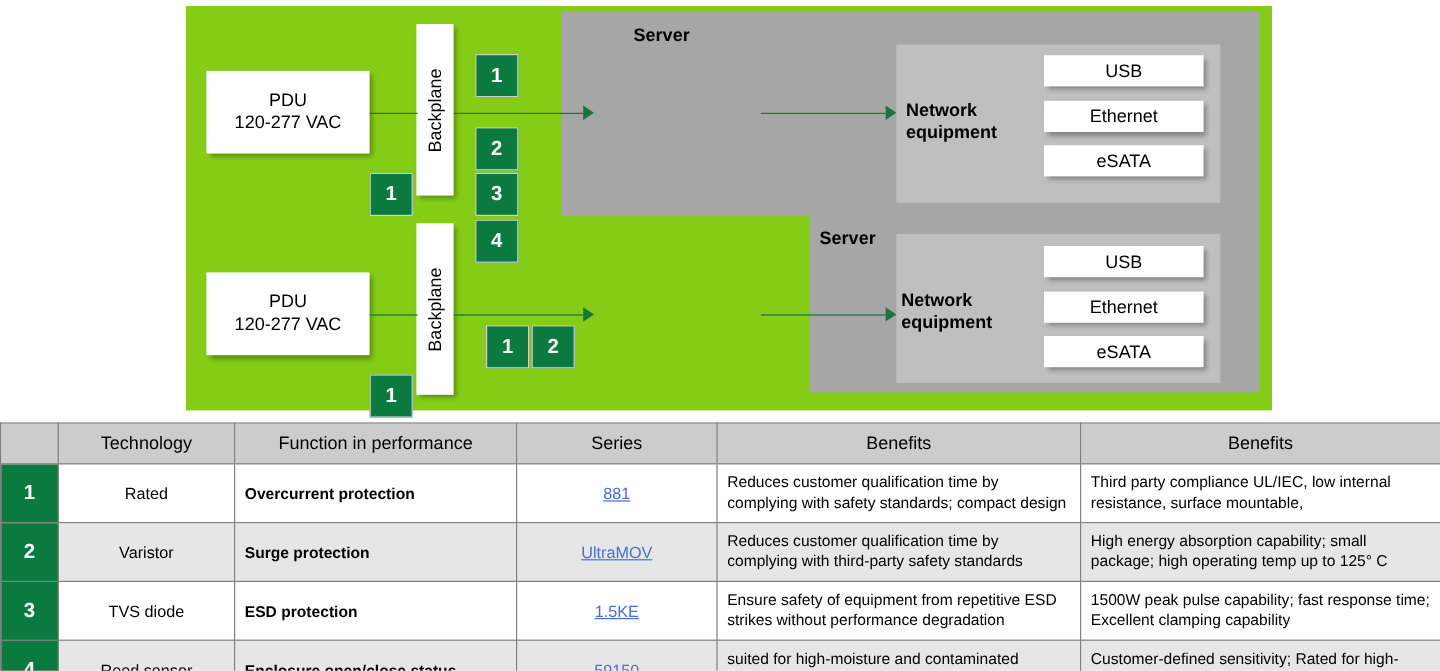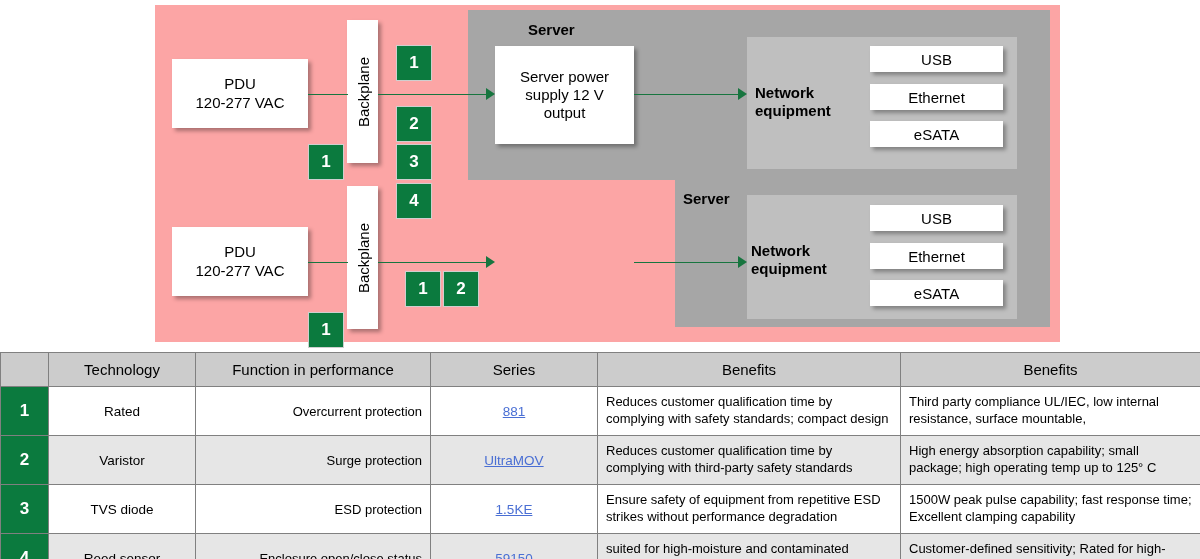--- a/index.html
+++ b/index.html
@@ -7,21 +7,21 @@
     width:1200px;height:559px;
     background:#ffffff;
     font-family:"Liberation Sans", sans-serif;
     position:relative;
     overflow:hidden;
     -webkit-font-smoothing:antialiased;
   }
   
   #diagram{
     position:absolute;left:155px;top:5px;width:905px;height:337px;
-    background:#fca5a5;
+    background:#84cc16;
   }
   .srv-block{
     position:absolute;background:#a6a6a6;
   }
   .srv-label{
     position:absolute;font-weight:bold;font-size:15px;color:#000;
     white-space:nowrap;
   }
   .neteq-box{
     position:absolute;background:#bfbfbf;
@@ -83,21 +83,21 @@
   #tbl thead th{
     background:#cccccc;font-weight:normal;font-size:15px;
     text-align:center;height:34px;padding:2px 6px;
   }
   #tbl thead th.numhead{background:#cccccc;}
   td.numcell{
     background:#0b7a3e;color:#ffffff;font-weight:bold;
     font-size:17px;text-align:center;padding:0;
   }
   td.tech{text-align:center;font-size:13.5px;}
-  td.func{text-align:right;font-size:13px;}
+  td.func{text-align:left;font-size:13px;font-weight:bold;}
   td.series{text-align:center;}
   td.series a{color:#4a6fd4;text-decoration:underline;font-size:13.5px;}
   td.ben,td.feat{text-align:left;font-size:13px;line-height:1.28;}
   tr.alt td:not(.numcell){background:#e6e6e6;}
   tr.plain td:not(.numcell){background:#ffffff;}
   #tbl tbody tr{height:49px;}
 </style>
 </head>
 <body>
 
@@ -120,27 +120,20 @@
     <div>
       <span>PDU</span><br>
       <span>120-277 VAC</span>
     </div>
   </div>
 
   <div class="backplane" style="left:192px;top:15px;width:31px;height:143px;">
     <span>Backplane</span>
   </div>
 
-  <div class="white-box" style="left:340px;top:41px;width:139px;height:98px;">
-    <div>
-      <span>Server power</span><br>
-      <span>supply 12 V</span><br>
-      <span>output</span>
-    </div>
-  </div>
 
   <div class="wire" style="left:153px;top:89px;width:40px;"></div>
   <div class="wire" style="left:223px;top:89px;width:108px;"></div>
   <div class="arrow" style="left:331px;top:83px;"></div>
   <div class="wire" style="left:479px;top:89px;width:104px;"></div>
   <div class="arrow" style="left:583px;top:83px;"></div>
 
   <div class="badge" style="left:153px;top:139px;">1</div>
   <div class="badge" style="left:241px;top:40px;">1</div>
   <div class="badge" style="left:241px;top:101px;">2</div>

